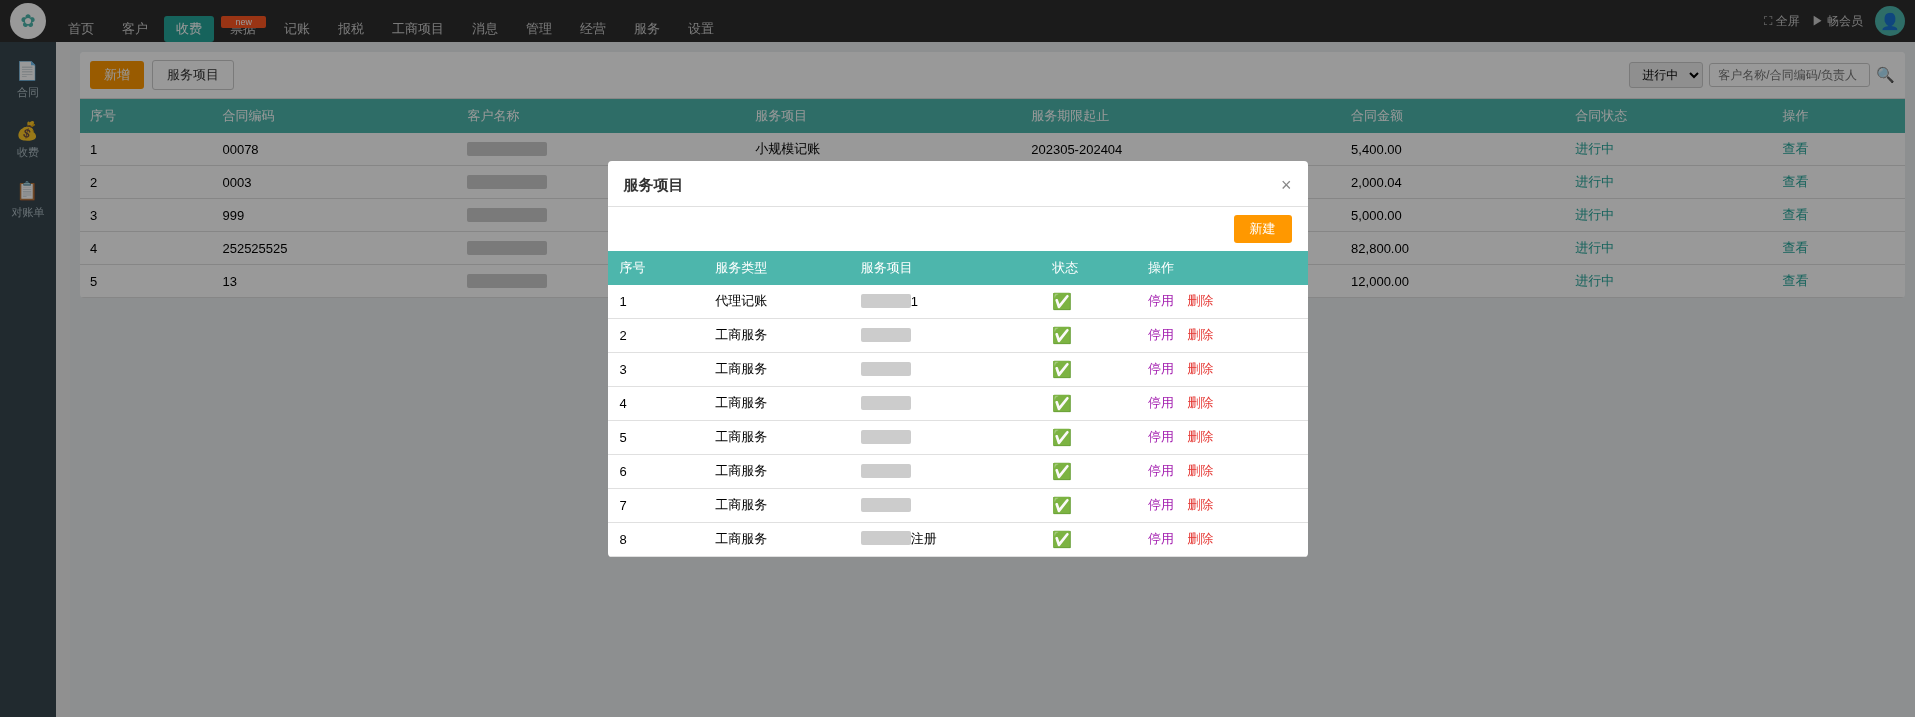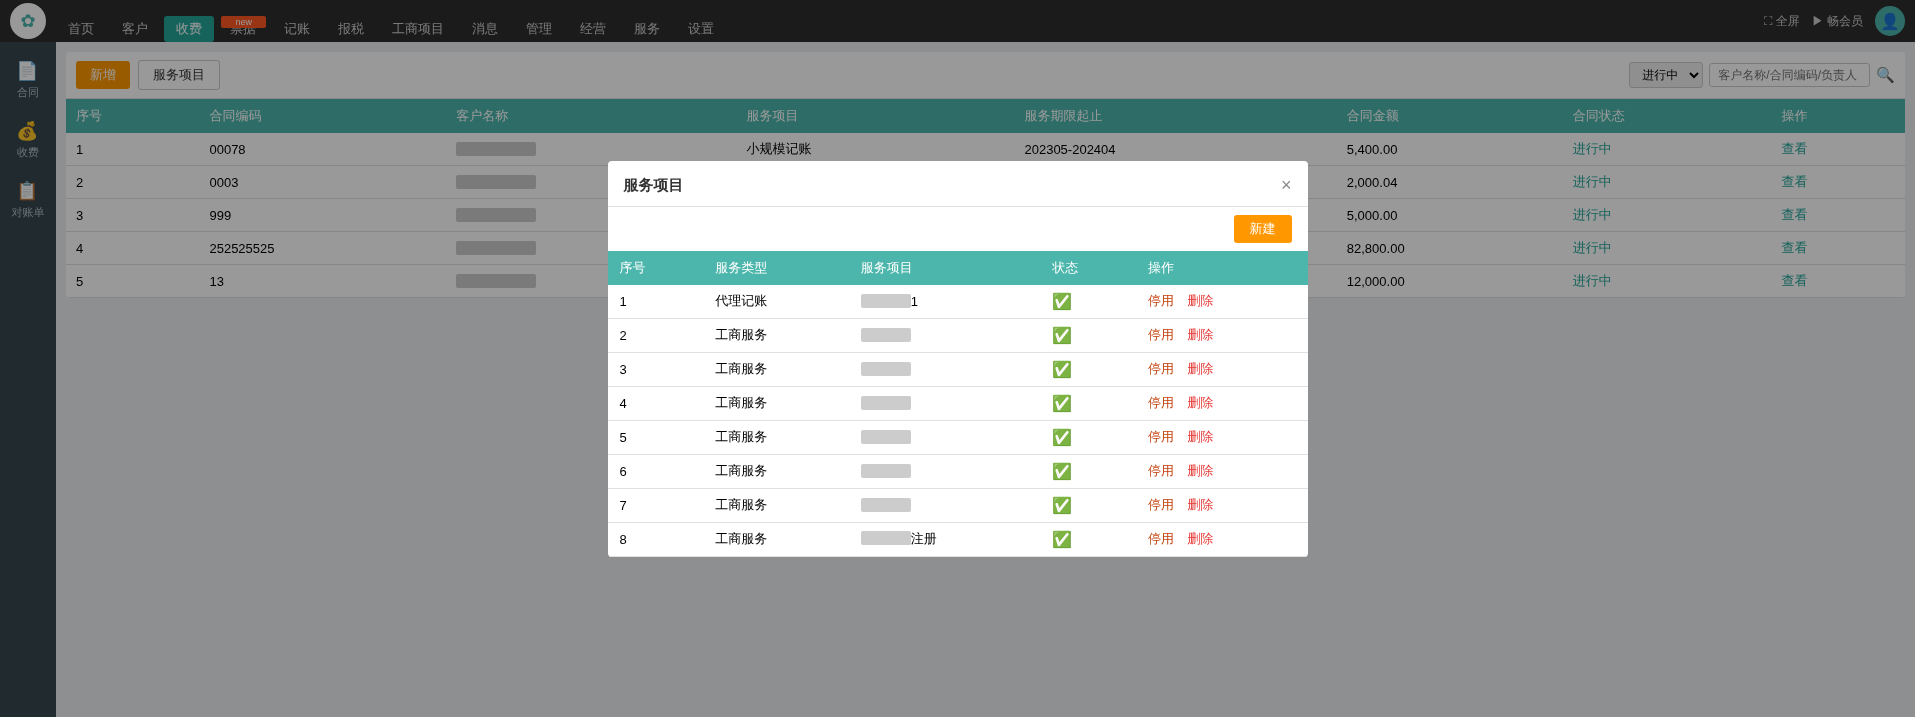--- a/index.html
+++ b/index.html
@@ -105,20 +105,21 @@
     .sidebar-item .si-icon {
       font-size: 18px;
     }
 
     
     .main-content {
       flex: 1;
       background: #eceff1;
       overflow: auto;
       padding: 10px;
+      margin-left: 14px;
     }
 
     
     .contract-area {
       background: #fff;
       border-radius: 4px;
       overflow: hidden;
     }
 
     .toolbar {
@@ -292,21 +293,21 @@
     }
     .modal-table tbody td {
       padding: 7px 12px;
       font-size: 13px;
     }
     .check-icon {
       color: #26a69a;
       font-size: 16px;
     }
     .action-stop {
-      color: #c2410c;
+      color: #a21caf;
       cursor: pointer;
       margin-right: 10px;
     }
     .action-delete {
       color: #e53935;
       cursor: pointer;
     }
   </style>
 </head>
 <body>

